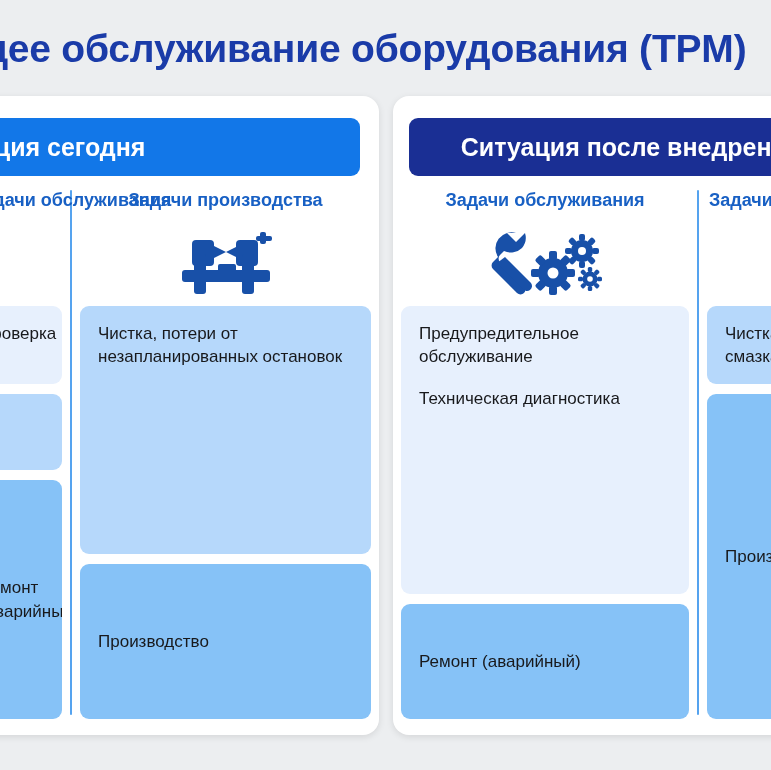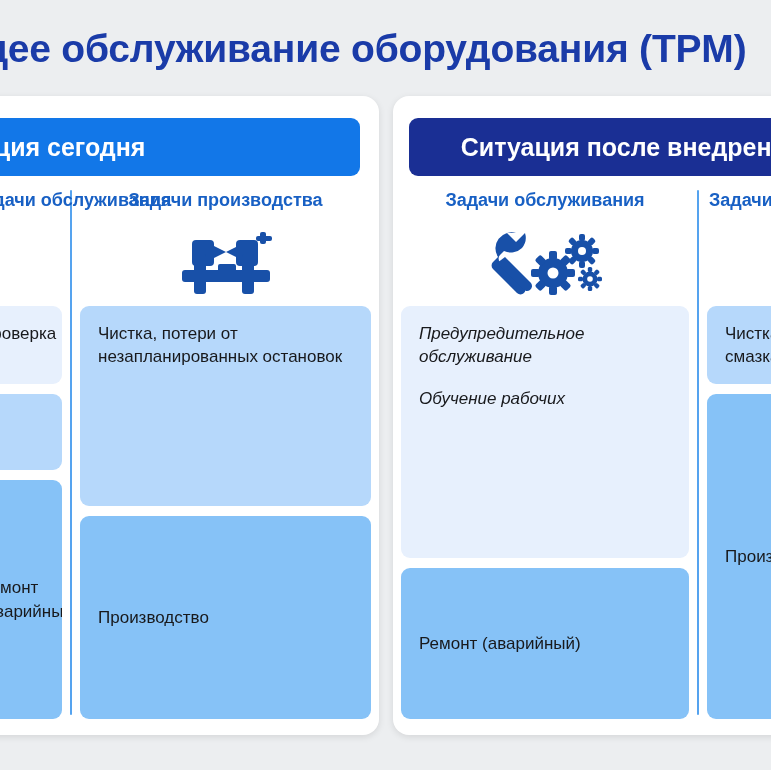--- a/index.html
+++ b/index.html
@@ -203,21 +203,21 @@
             <polygon points="36,20 48,26 36,32"></polygon>
             <polygon points="60,20 48,26 60,32"></polygon>
             <rect x="40" y="38" width="18" height="8" rx="2"></rect>
             <rect x="4" y="44" width="88" height="12" rx="3"></rect>
             <rect x="16" y="28" width="12" height="40" rx="3"></rect>
             <rect x="64" y="28" width="12" height="40" rx="3"></rect>
           </svg>
         </span>
       </div>
       <div class="boxes">
-        <div class="box tone-2" style="height:200px;">
+        <div class="box tone-2" style="height:248px;">
           <div class="line">Чистка, потери от незапланированных остановок</div>
         </div>
         <div class="box tone-3" style="flex:1;display:flex;align-items:center;">
           <div class="line">Производство</div>
         </div>
       </div>
     </div>
 
   </div>
 </div>
@@ -280,23 +280,23 @@
                 <rect x="-2.2" y="7" width="4.4" height="5" rx="1.5" transform="rotate(45)"></rect>
                 <rect x="-12" y="-2.2" width="5" height="4.4" rx="1.5" transform="rotate(45)"></rect>
                 <rect x="7" y="-2.2" width="5" height="4.4" rx="1.5" transform="rotate(45)"></rect>
               </g>
               <circle cx="0" cy="0" r="2.8" fill="#ffffff"></circle>
             </g>
           </svg>
         </span>
       </div>
       <div class="boxes">
-        <div class="box tone-1" style="height:252px;font-style:italic;">
+        <div class="box tone-1" style="height:288px;">
           <div class="line">Предупредительное обслуживание</div>
-          <div class="line">Обучение рабочих</div>
+          <div class="line">Техническая диагностика</div>
         </div>
         <div class="box tone-3" style="flex:1;display:flex;align-items:center;">
           <div class="line">Ремонт (аварийный)</div>
         </div>
       </div>
     </div>
 
     <div class="divider"></div>
 
     <div class="column" id="col-after-prod">

